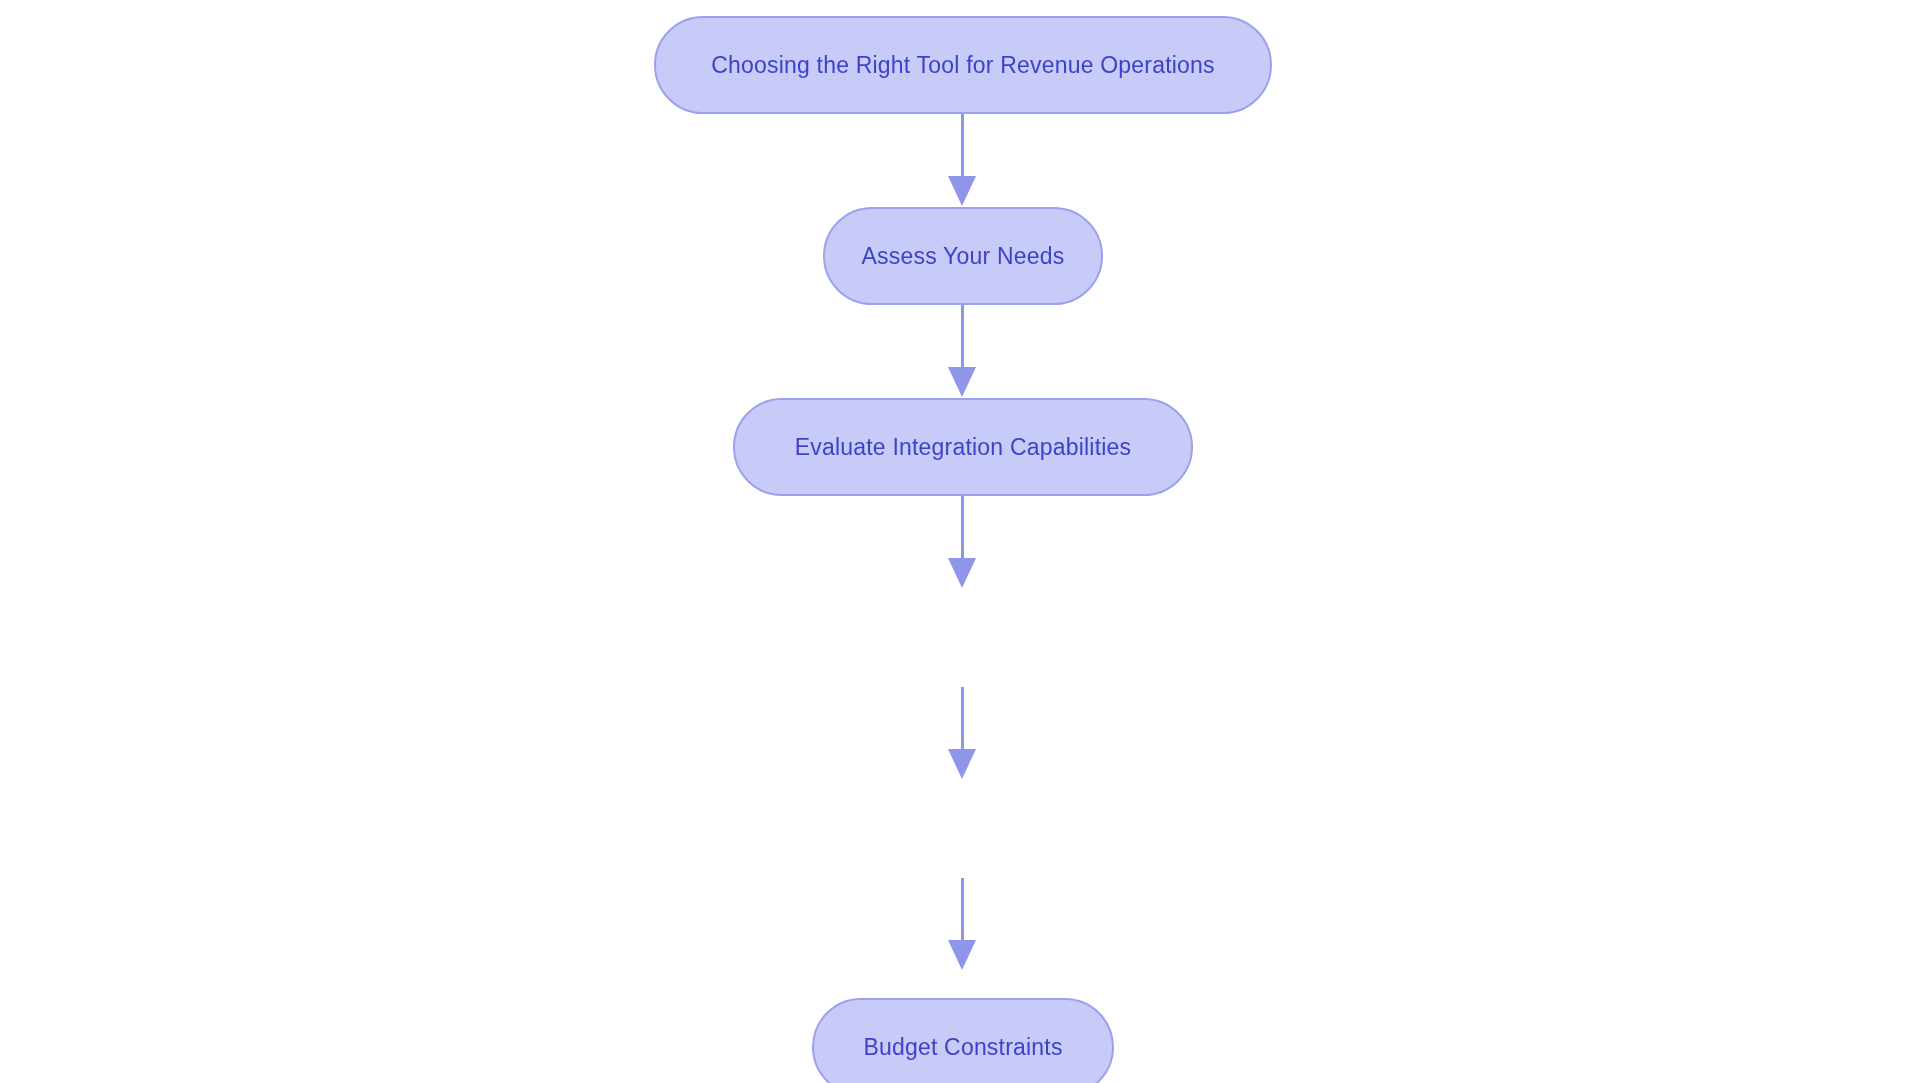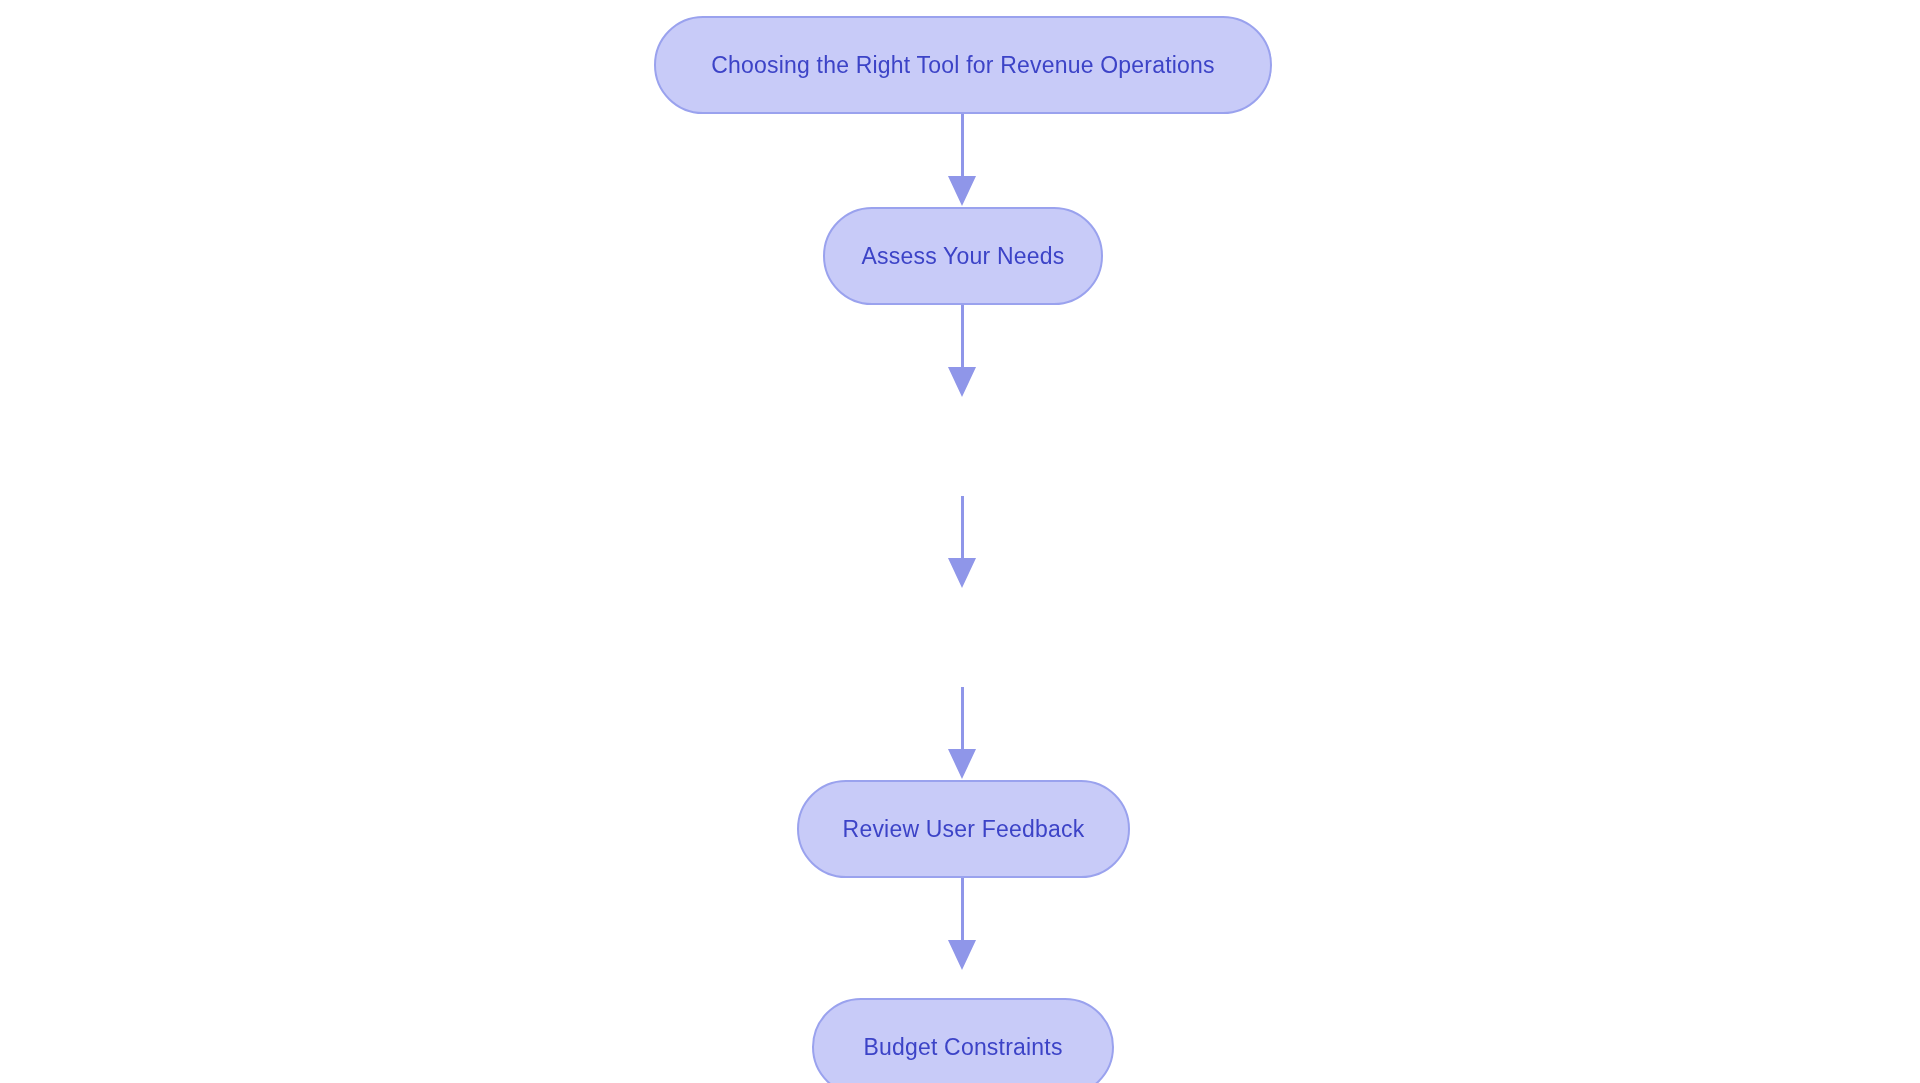--- a/index.html
+++ b/index.html
@@ -80,31 +80,31 @@
   <div class="edge-line line-1"></div>
   <div class="edge-head head-1"></div>
 
   <div class="flow-node node-2">
     <span>Assess Your Needs</span>
   </div>
 
   <div class="edge-line line-2"></div>
   <div class="edge-head head-2"></div>
 
+  <div class="flow-node node-3">
+    <span>Evaluate Integration Capabilities</span>
+  </div>
 
   <div class="edge-line line-3"></div>
   <div class="edge-head head-3"></div>
 
 
   <div class="edge-line line-4"></div>
   <div class="edge-head head-4"></div>
 
-  <div class="flow-node node-5">
-    <span>Review User Feedback</span>
-  </div>
 
   <div class="edge-line line-5"></div>
   <div class="edge-head head-5"></div>
 
   <div class="flow-node node-6">
     <span>Budget Constraints</span>
   </div>
 
 </div>
 

